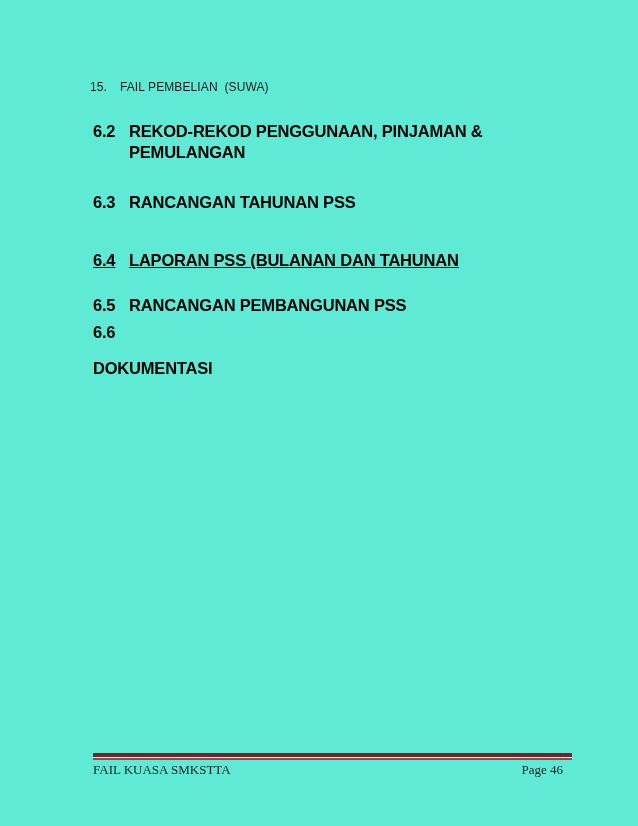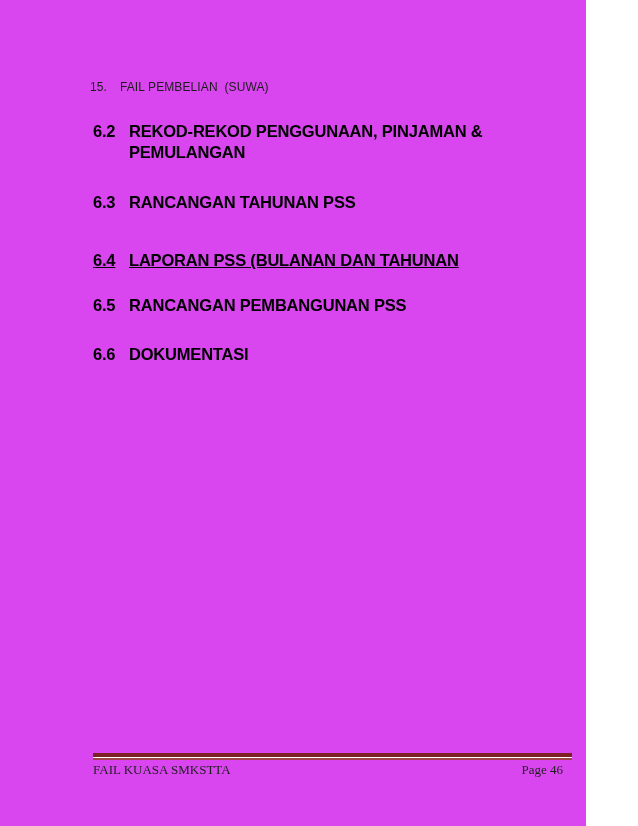--- a/index.html
+++ b/index.html
@@ -2,23 +2,23 @@
 <html><head>
 <meta charset="utf-8">
 <style>
   html, body {
     margin: 0;
     padding: 0;
     background: #ffffff;
   }
   .page {
     position: relative;
-    width: 586px;
+    width: 638px;
     height: 826px;
-    background: #d946ef;
+    background: #5eead4;
     overflow: hidden;
     font-family: "Liberation Sans", sans-serif;
     color: #000000;
   }
 
   
   .top-item {
     position: absolute;
     left: 90px;
     top: 79px;
@@ -51,21 +51,21 @@
     width: 36px;
     flex: 0 0 36px;
   }
   .section .title {
     max-width: 372px;
   }
   .section.s0 { top: 121px; }
   .section.s1 { top: 192px; }
   .section.s2 { top: 250px; text-decoration: underline; }
   .section.s3 { top: 295px; }
-  .section.s4 { top: 344px; }
+  .section.s4 { top: 322px; flex-direction: column; }
 
   
   .footer-rule {
     position: absolute;
     left: 93px;
     top: 753px;
     width: 479px;
     height: 1px;
     border-top: 4px solid #7d2023;
     border-bottom: 2px solid #9e4347;

